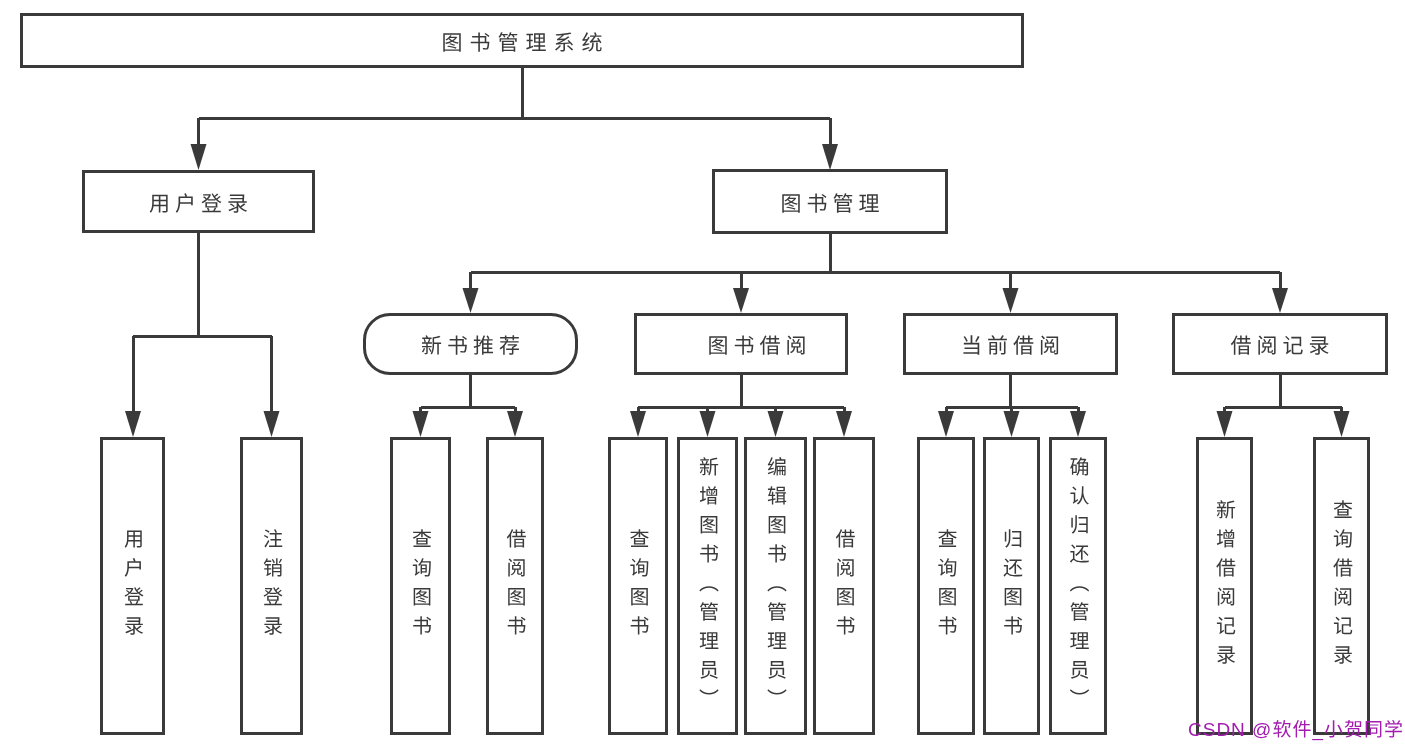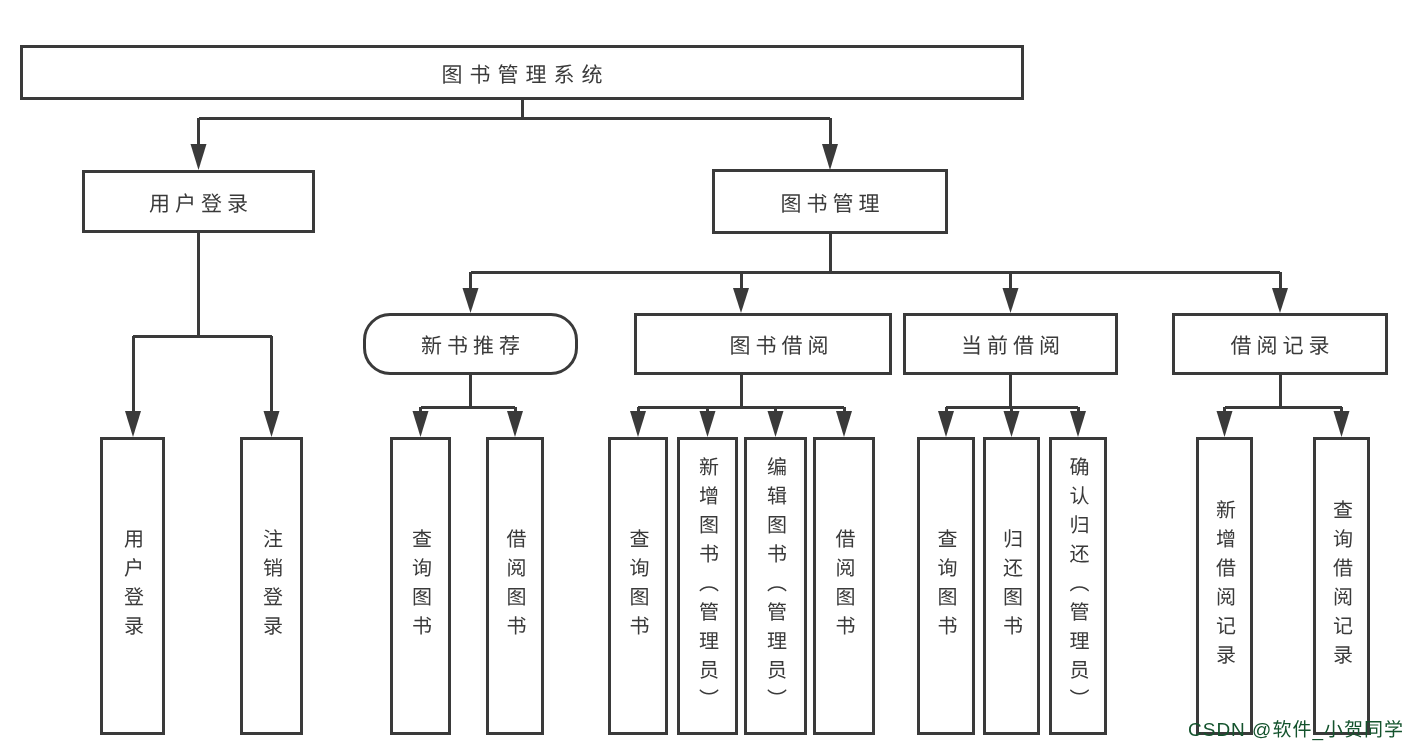--- a/index.html
+++ b/index.html
@@ -28,38 +28,37 @@
     justify-content: center;
     font-size: 21px;
     letter-spacing: 5px;
     text-indent: 5px;
     white-space: nowrap;
     z-index: 2;
   }
   .box.root {
     letter-spacing: 7px;
     text-indent: 7px;
-    margin-top: 32px;
   }
   .vbox {
     writing-mode: vertical-rl;
     text-orientation: mixed;
     letter-spacing: 9px;
     text-indent: 0;
     line-height: 1;
     font-size: 20px;
     white-space: normal;
   }
   .watermark {
     position: absolute;
     left: 1188px;
     top: 714px;
     font-size: 19px;
     letter-spacing: 1px;
-    color: #14532d;
+    color: #a21caf;
     white-space: nowrap;
     z-index: 5;
   }
   .lines { stroke: #3a3a3a; stroke-width: 3; fill: none; }
   .arrowhead { fill: #3a3a3a; stroke: none; }
 </style>
 </head>
 <body>
 
 <div id="canvas">
@@ -119,21 +118,21 @@
     <polygon class="arrowhead" points="1216.5,411 1232.5,411 1224.5,437"></polygon>
     <polygon class="arrowhead" points="1333.5,411 1349.5,411 1341.5,437"></polygon>
   </svg>
 
   <div class="box root" style="left:20px; top:13px; width:1004px; height:55px;">图书管理系统</div>
 
   <div class="box" style="left:82px; top:170px; width:233px; height:63px;">用户登录</div>
   <div class="box" style="left:712px; top:169px; width:236px; height:65px;text-align:center;">图书管理</div>
 
   <div class="box" style="left:363px; top:313px; width:215px; height:62px;border-radius:27px;">新书推荐</div>
-  <div class="box" style="left:634px; top:313px; width:258px; height:62px;padding-left:32px;">图书借阅</div>
+  <div class="box" style="left:634px; top:313px; width:214px; height:62px;padding-left:32px;">图书借阅</div>
   <div class="box" style="left:903px; top:313px; width:215px; height:62px;">当前借阅</div>
   <div class="box" style="left:1172px; top:313px; width:216px; height:62px;">借阅记录</div>
 
   <div class="box vbox" style="left:100px; top:437px; width:65px; height:298px;">用户登录</div>
   <div class="box vbox" style="left:240px; top:437px; width:63px; height:298px;">注销登录</div>
 
   <div class="box vbox" style="left:390px; top:437px; width:61px; height:298px;">查询图书</div>
   <div class="box vbox" style="left:486px; top:437px; width:58px; height:298px;">借阅图书</div>
 
   <div class="box vbox" style="left:608px; top:437px; width:60px; height:298px;">查询图书</div>

